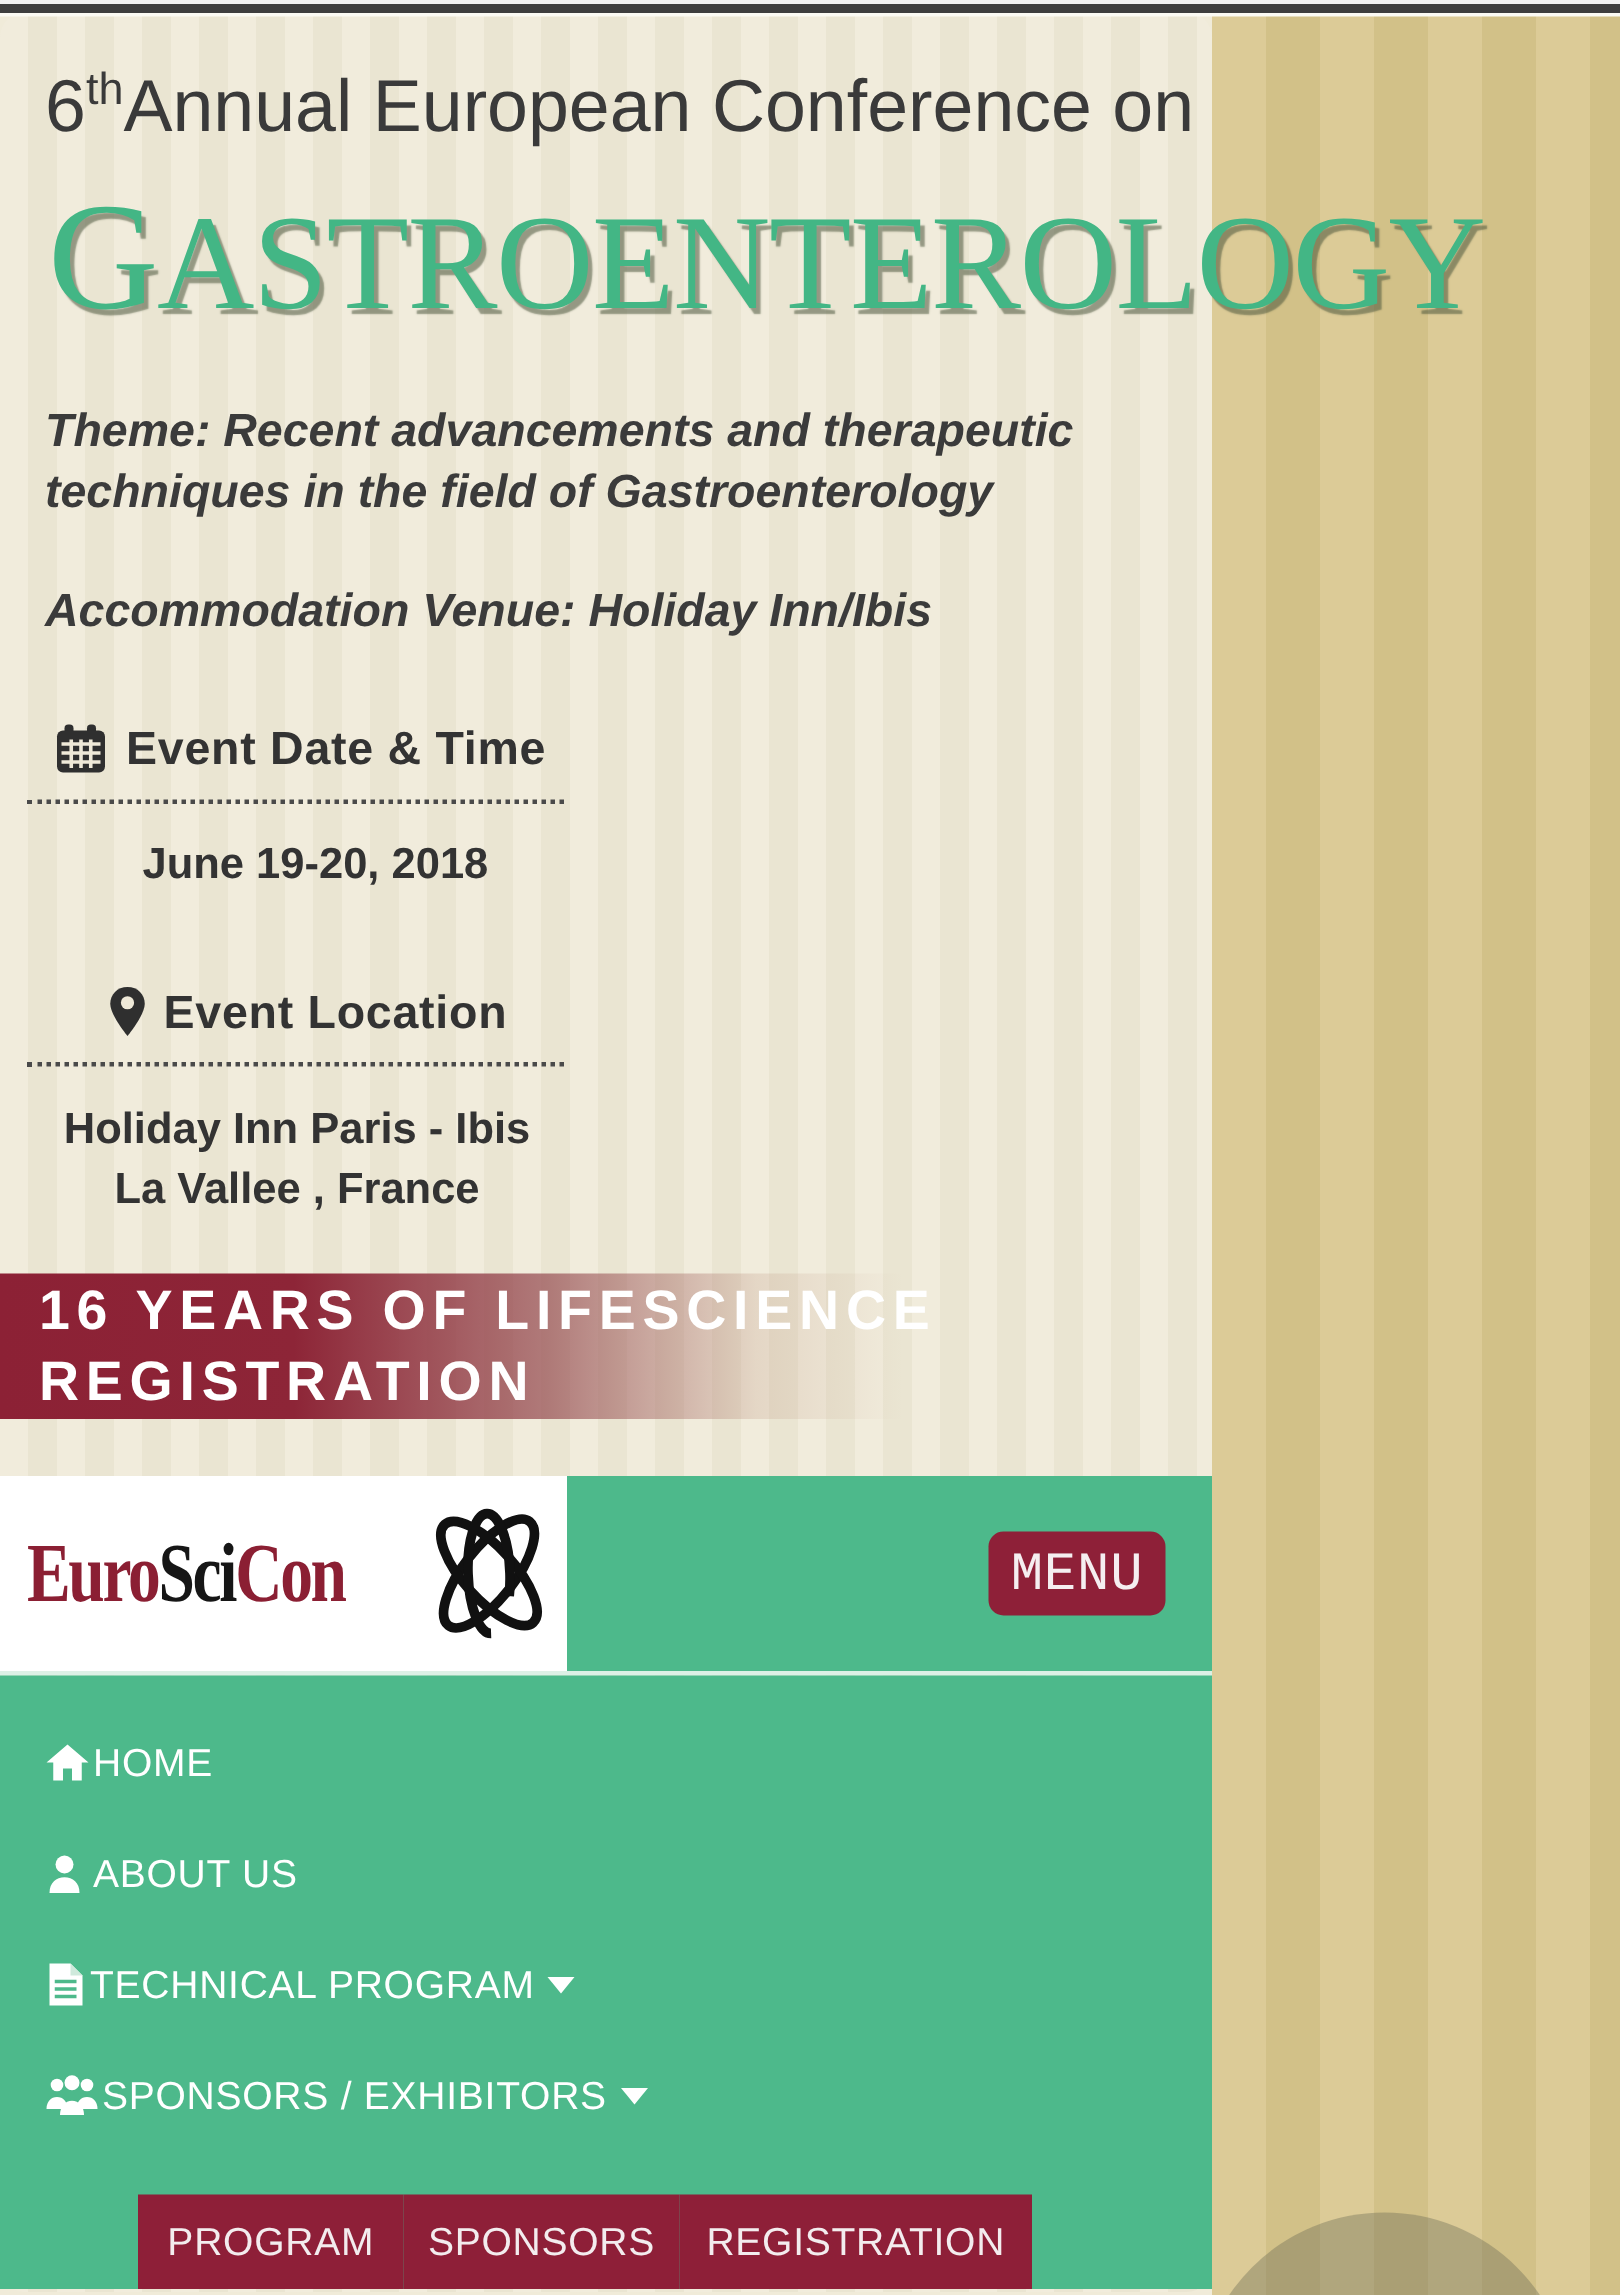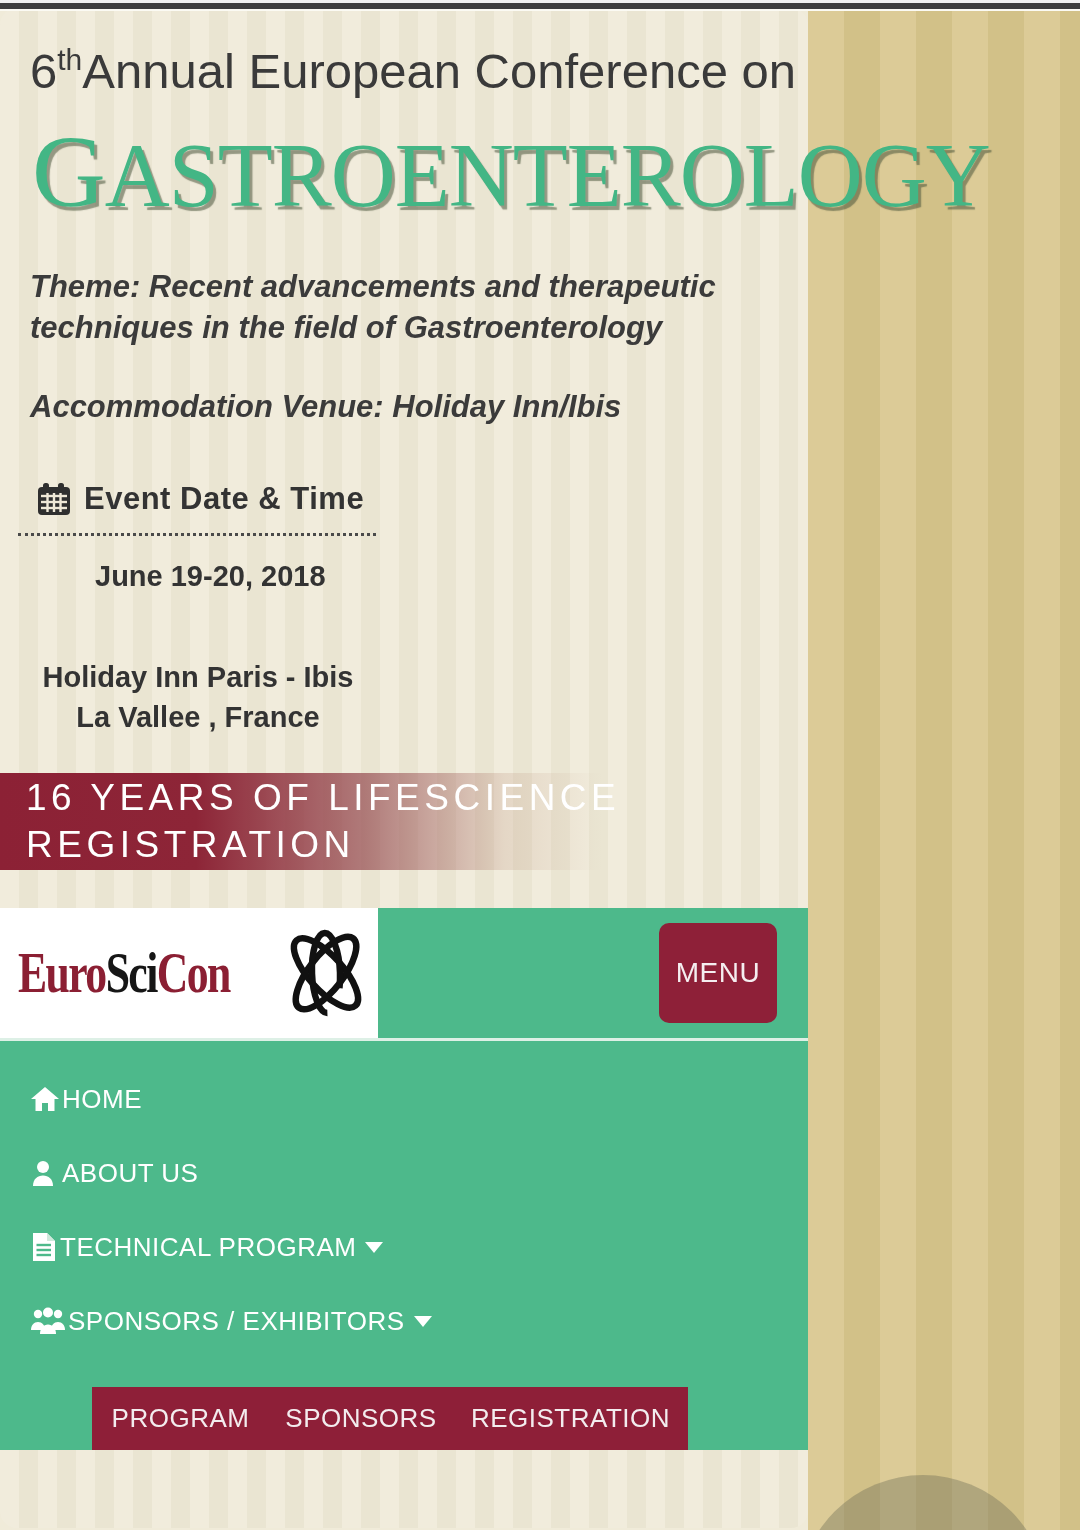--- a/index.html
+++ b/index.html
@@ -93,21 +93,21 @@
   
   .years-banner {
     margin-top: 36px; width: 700px; height: 97px;
     padding-left: 26px;
     display: flex; flex-direction: column; justify-content: center;
     background: linear-gradient(90deg,
       #8c2135 0%, #8d2537 28%, rgba(154,84,88,0.75) 52%,
       rgba(190,150,130,0.25) 72%, rgba(210,190,160,0) 86%);
   }
   .years-banner .banner-line {
-    color: #ffffff; font-size: 37px; font-weight: normal;
+    color: #ffffff; font-size: 37px; font-weight: bold;
     letter-spacing: 4.5px; line-height: 1.27; white-space: nowrap;
   }
 
   
   .header-row { margin-top: 38px; height: 130px; display: flex; }
   .logo-box {
     width: 378px; height: 130px; background: #ffffff;
     display: flex; align-items: center; padding-left: 18px;
   }
   .logo-text {
@@ -117,23 +117,23 @@
     letter-spacing: -2px;
   }
   .logo-part-maroon { color: #8b1f33; }
   .logo-part-black { color: #161616; }
   .logo-atom { margin-left: -16px; flex: 0 0 auto; }
   .header-green {
     flex: 1 1 auto; background: #4db98b;
     display: flex; align-items: center; justify-content: flex-end;
   }
   .menu-button {
-    width: 118px; height: 100px; margin-right: 31px;
+    width: 118px; height: 56px; margin-right: 31px;
     background: #8e2038; border: none; border-radius: 10px;
-    color: #f5eef0; font-size: 28px; font-family: Liberation Sans, sans-serif;
+    color: #f5eef0; font-size: 36px; font-family: Liberation Mono, monospace;
     cursor: pointer; letter-spacing: 0.5px;
   }
 
   .header-separator { height: 3px; background: #ddf0e6; }
 
   
   .nav-panel { background: #4db98b; padding-top: 21px; padding-bottom: 0; }
   .nav-item {
     display: flex; align-items: center; height: 74px; padding-left: 30px;
     color: #ffffff; cursor: pointer;
@@ -192,20 +192,27 @@
           <line x1="19" y1="13" x2="19" y2="32"></line>
           <line x1="25.5" y1="13" x2="25.5" y2="32"></line>
         </g>
       </svg>
       <span class="heading">Event Date &amp; Time</span>
     </div>
     <div class="date-value">June 19-20, 2018</div>
   </div>
 
   <div class="info-section location-section">
+    <div class="info-header">
+      <svg class="info-icon" width="26" height="36" viewBox="0 0 26 36">
+        <path d="M13 1 C6.1 1 1.5 6 1.5 12.2 c0 7.6 11.5 21.5 11.5 21.5 s11.5-13.9 11.5-21.5 C24.5 6 19.9 1 13 1 z" fill="#2f2f2f"></path>
+        <circle cx="13" cy="11.5" r="4.4" fill="#efe9d8"></circle>
+      </svg>
+      <span class="heading">Event Location</span>
+    </div>
     <div class="location-value">
       <div>Holiday Inn Paris - Ibis</div>
       <div>La Vallee , France</div>
     </div>
   </div>
 
   <div class="years-banner">
     <div class="banner-line">16 YEARS OF LIFESCIENCE</div>
     <div class="banner-line">REGISTRATION</div>
   </div>

